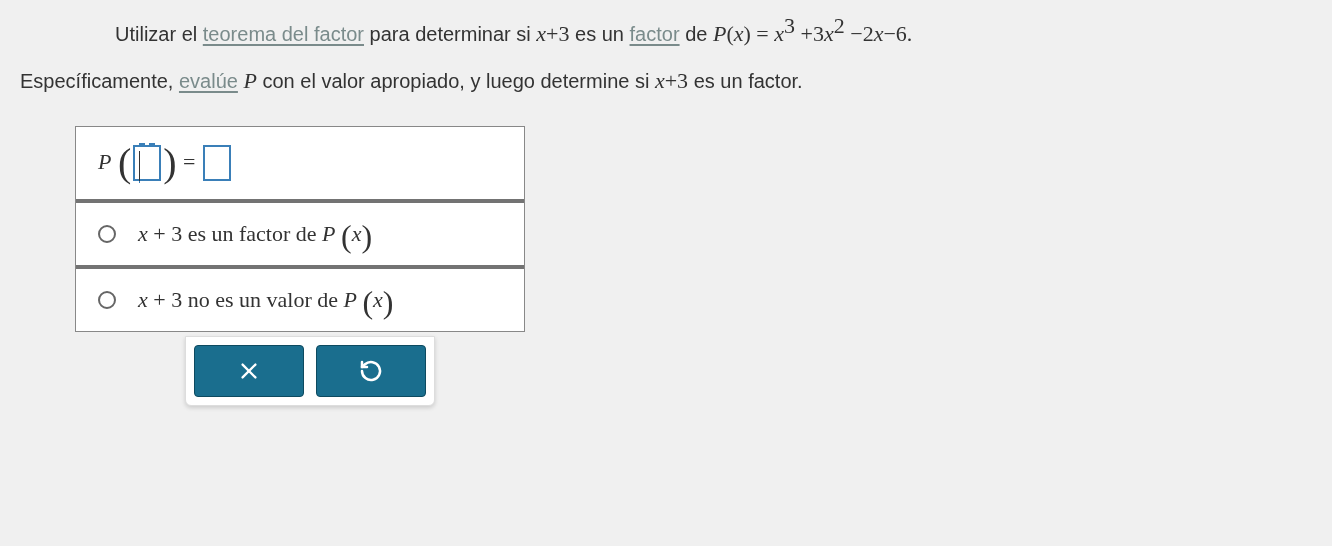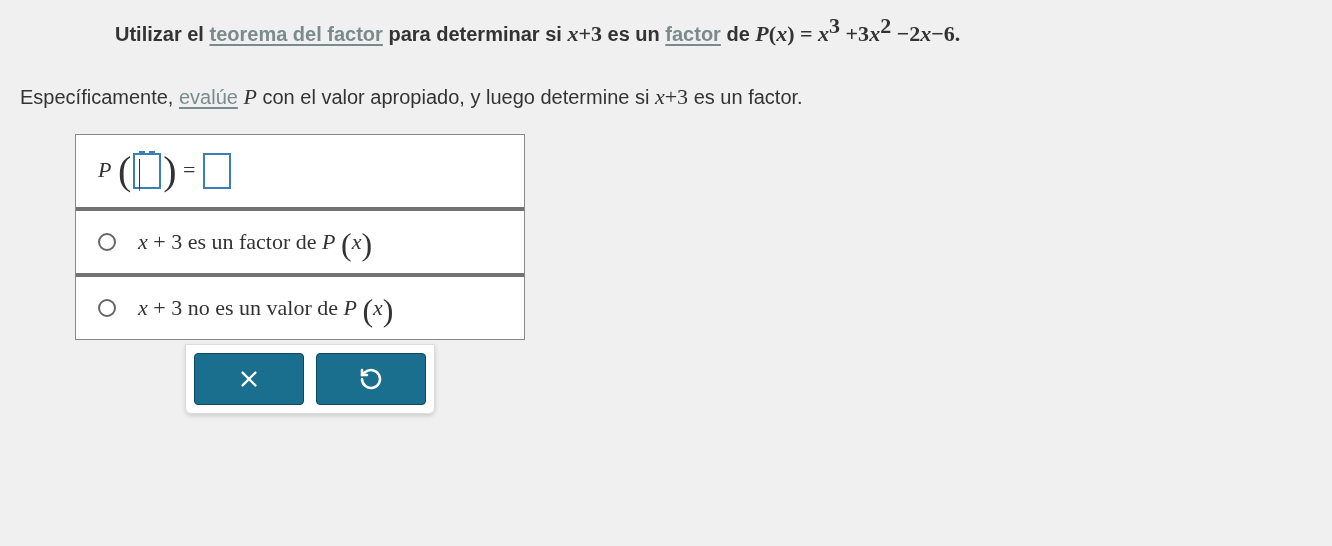--- a/index.html
+++ b/index.html
@@ -7,40 +7,39 @@
       font-family: Verdana, Geneva, sans-serif;
       background: #f0f0f0;
       width: 1332px;
       height: 546px;
       padding: 8px 20px;
       color: #333;
       font-size: 20px;
     }
     .problem-text {
       line-height: 1.6;
-      margin-bottom: 28px;
+      margin-bottom: 12px;
       padding-left: 95px;
-      font-weight: bold;
     }
     .link {
       color: #7a8b8b;
       text-decoration: underline;
       text-underline-offset: 3px;
     }
     .math-var {
       font-family: 'Times New Roman', serif;
       font-style: italic;
       font-size: 22px;
     }
     .math {
       font-family: 'Times New Roman', serif;
       font-size: 22px;
     }
     .instruction {
-      margin-bottom: 20px;
+      margin-bottom: 28px;
       line-height: 1.6;
     }
     .answer-box {
       border: 1px solid #888;
       width: 450px;
       background: #fff;
       margin-left: 55px;
     }
     .answer-row {
       padding: 18px 22px;

